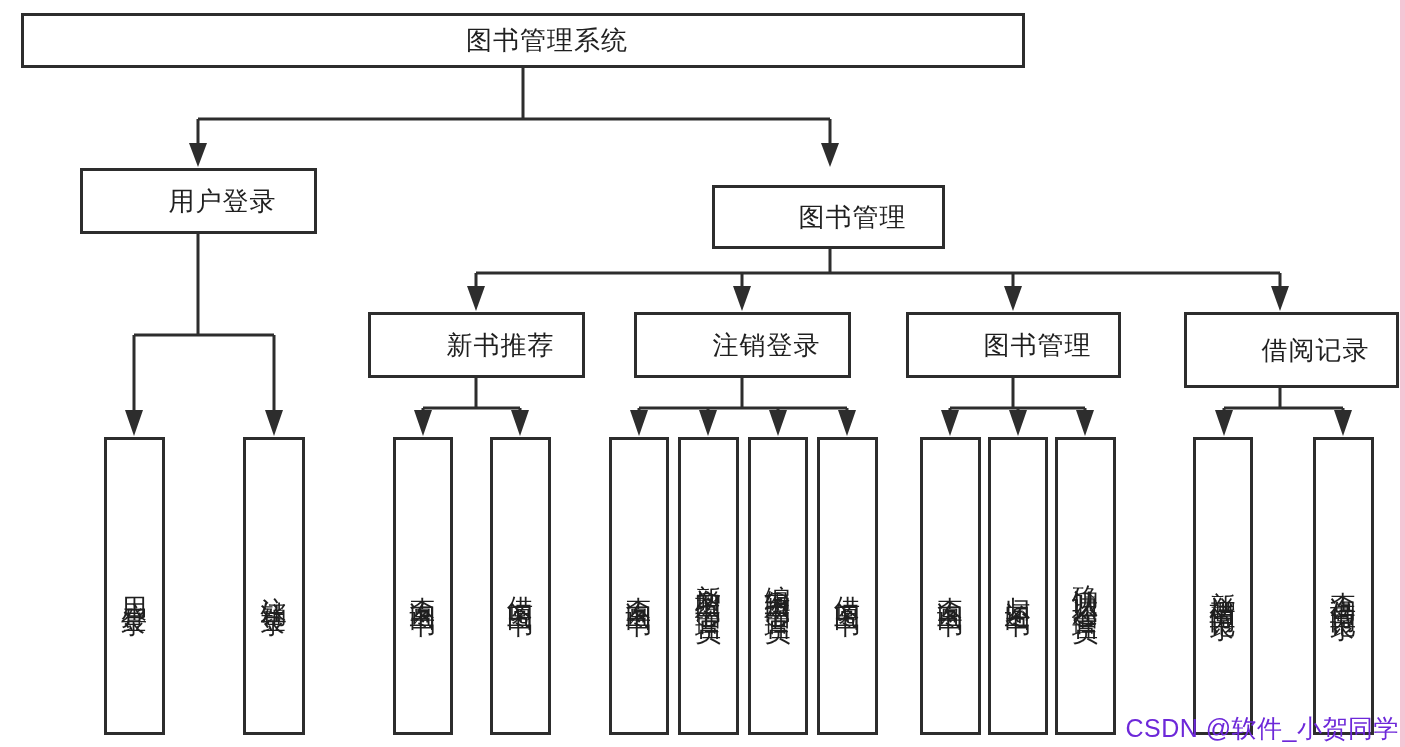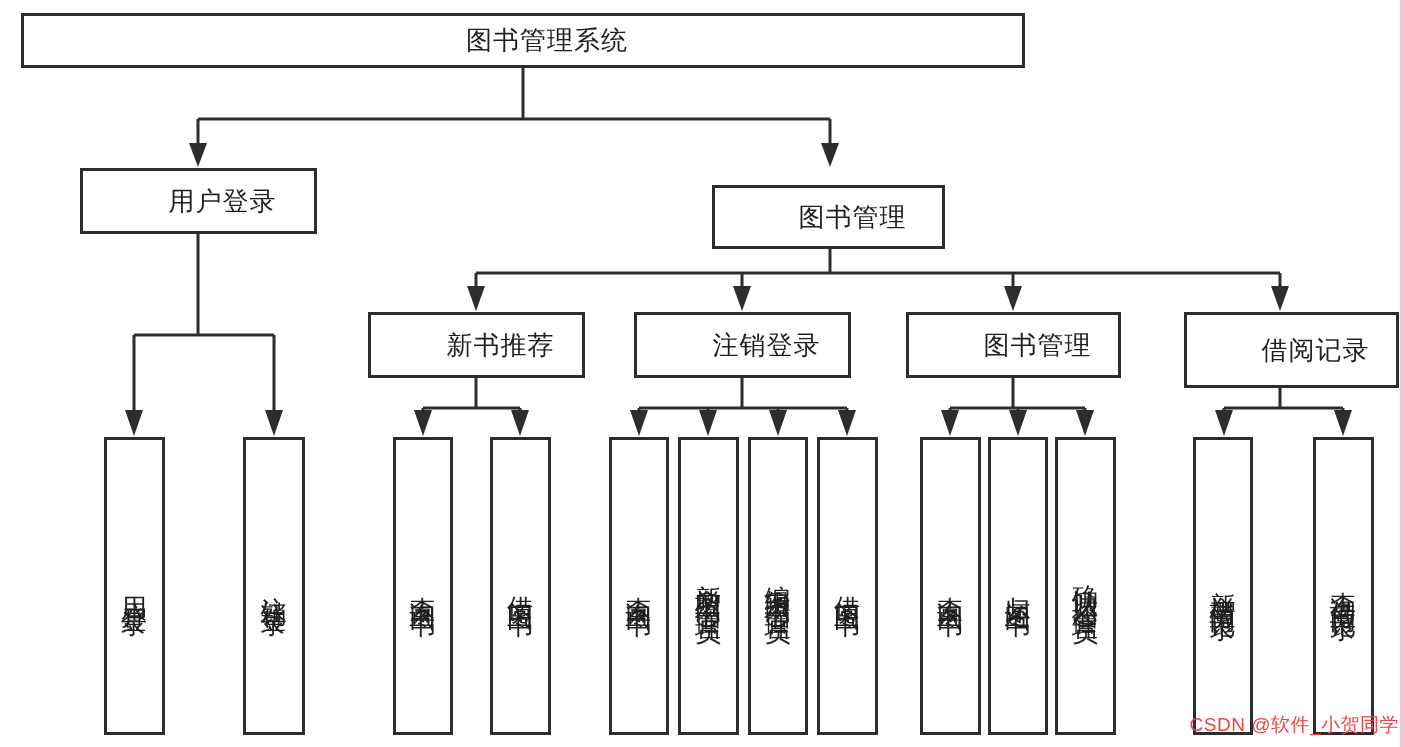--- a/index.html
+++ b/index.html
@@ -40,22 +40,22 @@
     text-orientation: mixed;
     font-size: 26px;
     letter-spacing: 5px;
     line-height: 1;
     white-space: nowrap;
   }
   .watermark {
     position: absolute;
     right: 6px;
     top: 712px;
-    font-size: 19px;
-    color: #ef4444;
+    font-size: 25px;
+    color: #6d28d9;
     letter-spacing: 0.5px;
     z-index: 10;
     white-space: nowrap;
   }
   .edge-stripe {
     position: absolute;
     right: 0;
     top: 0;
     width: 5px;
     height: 747px;

